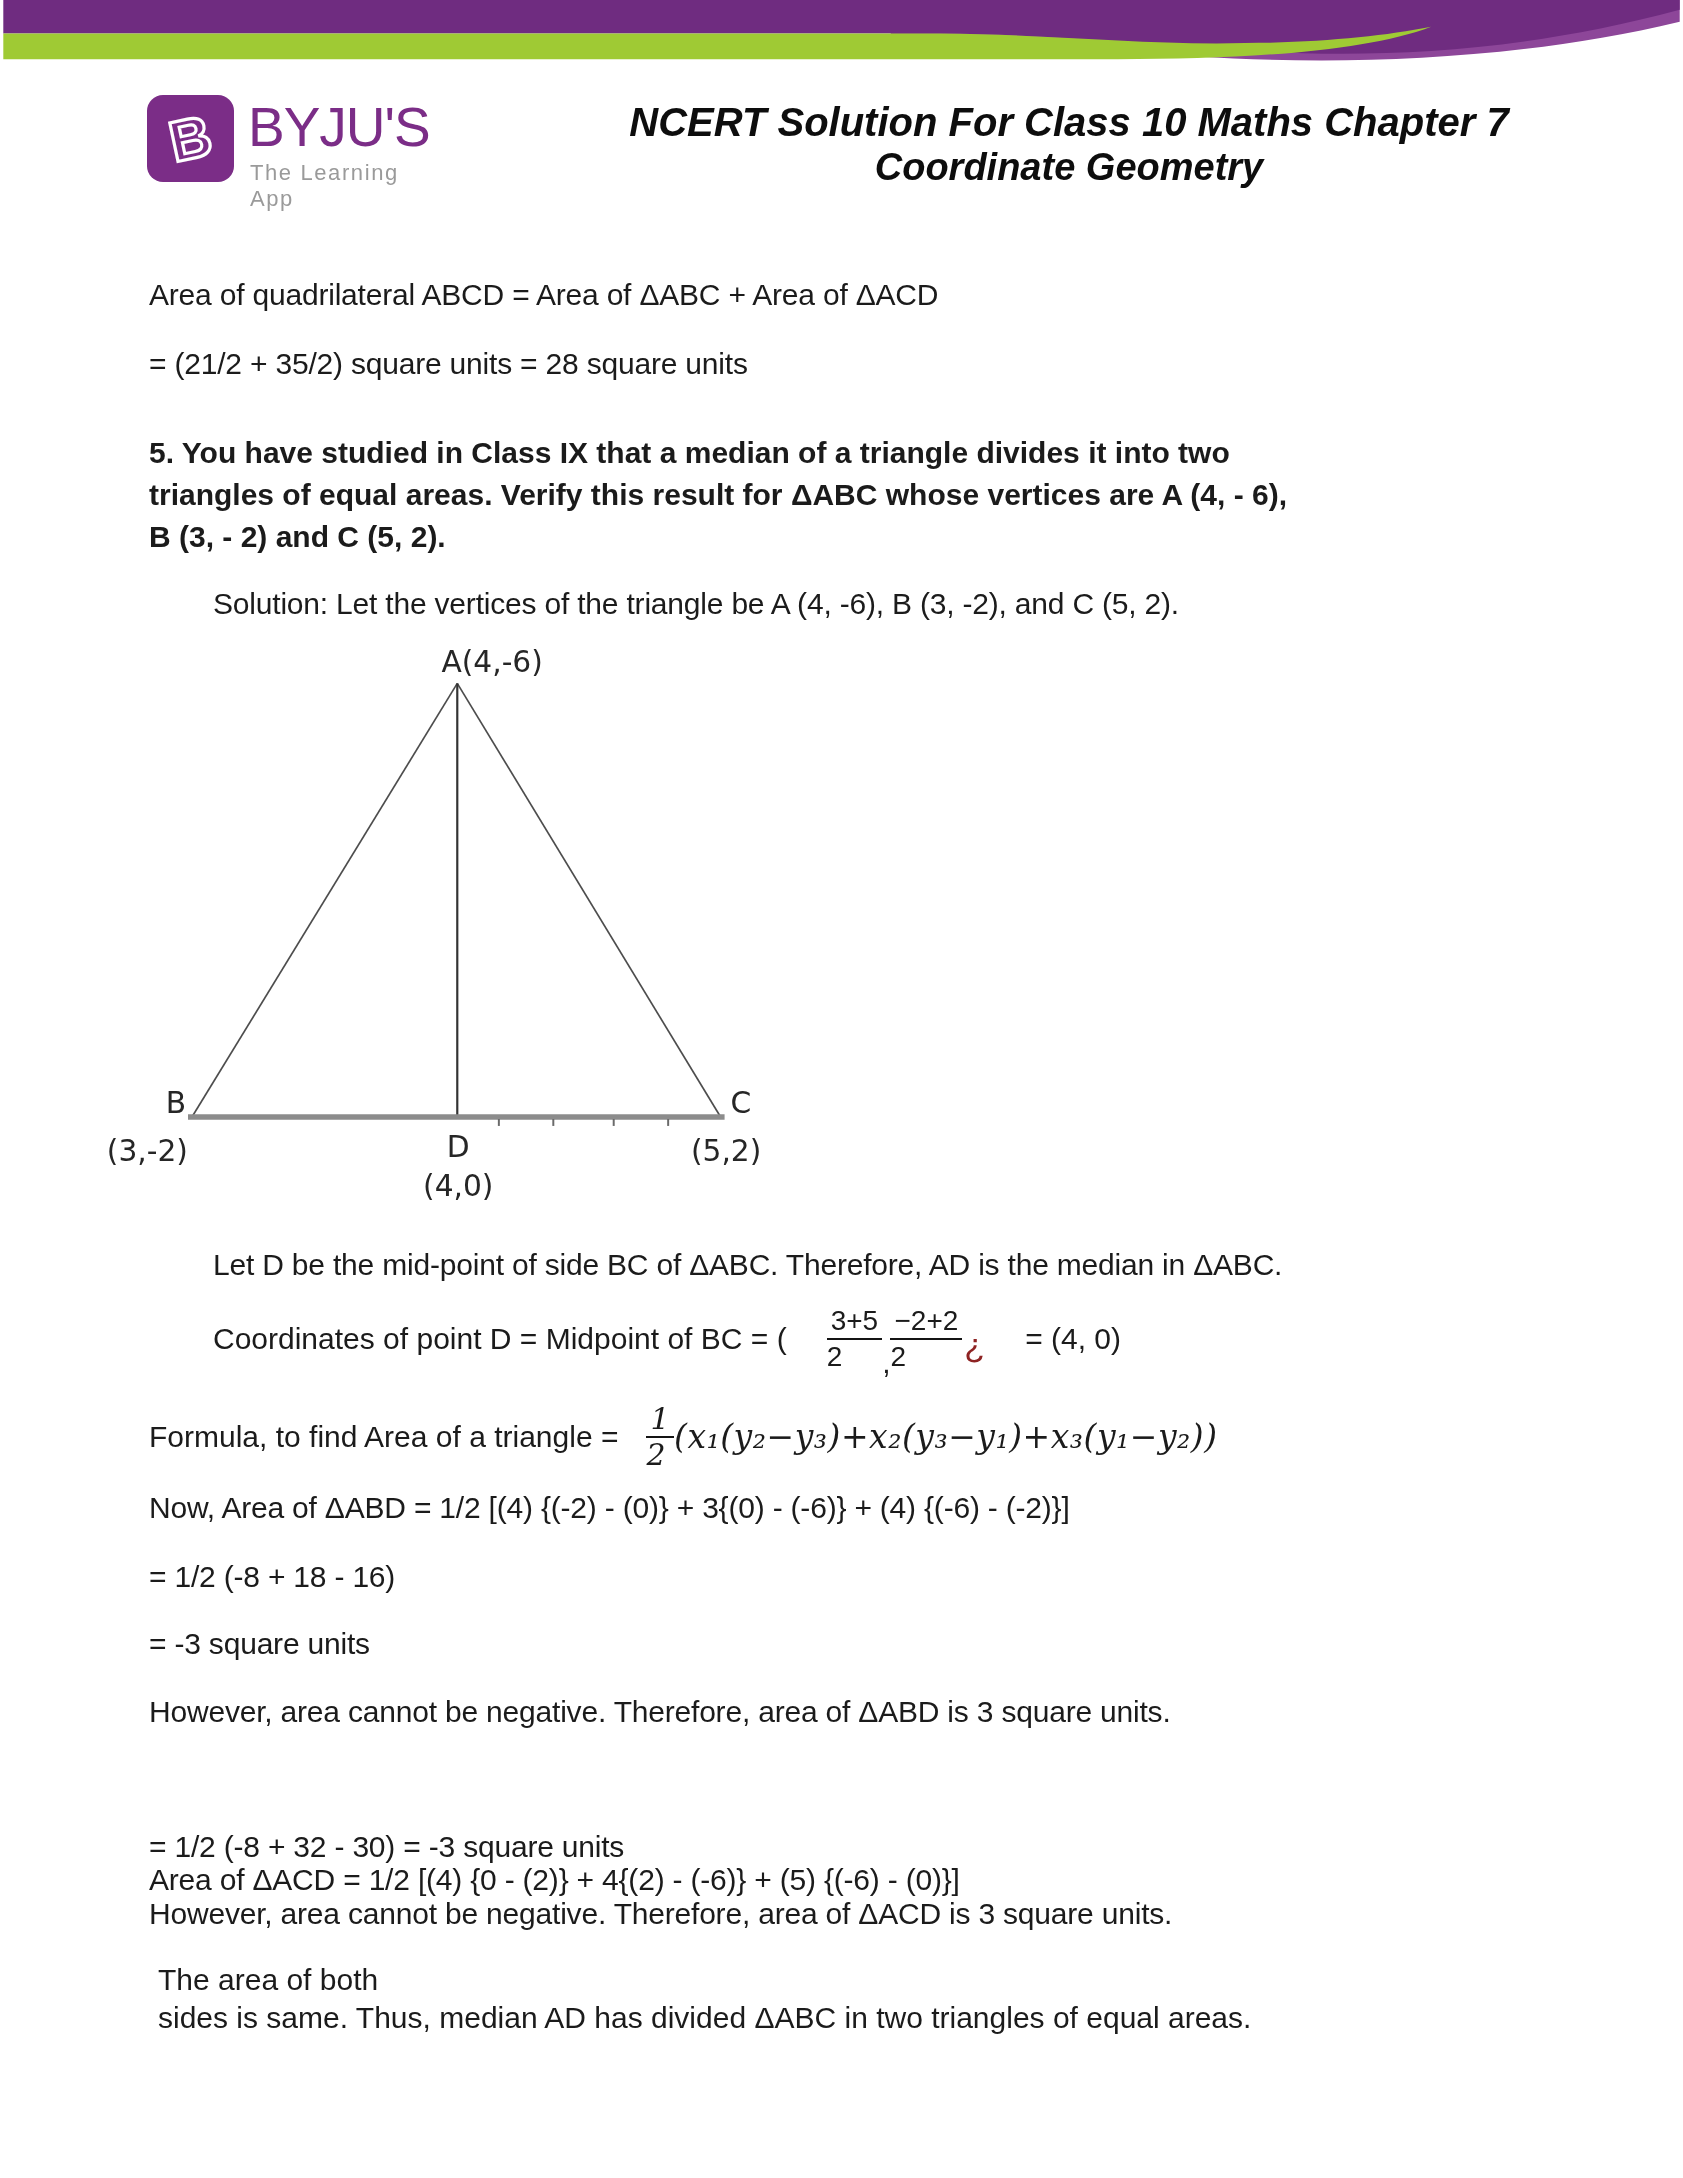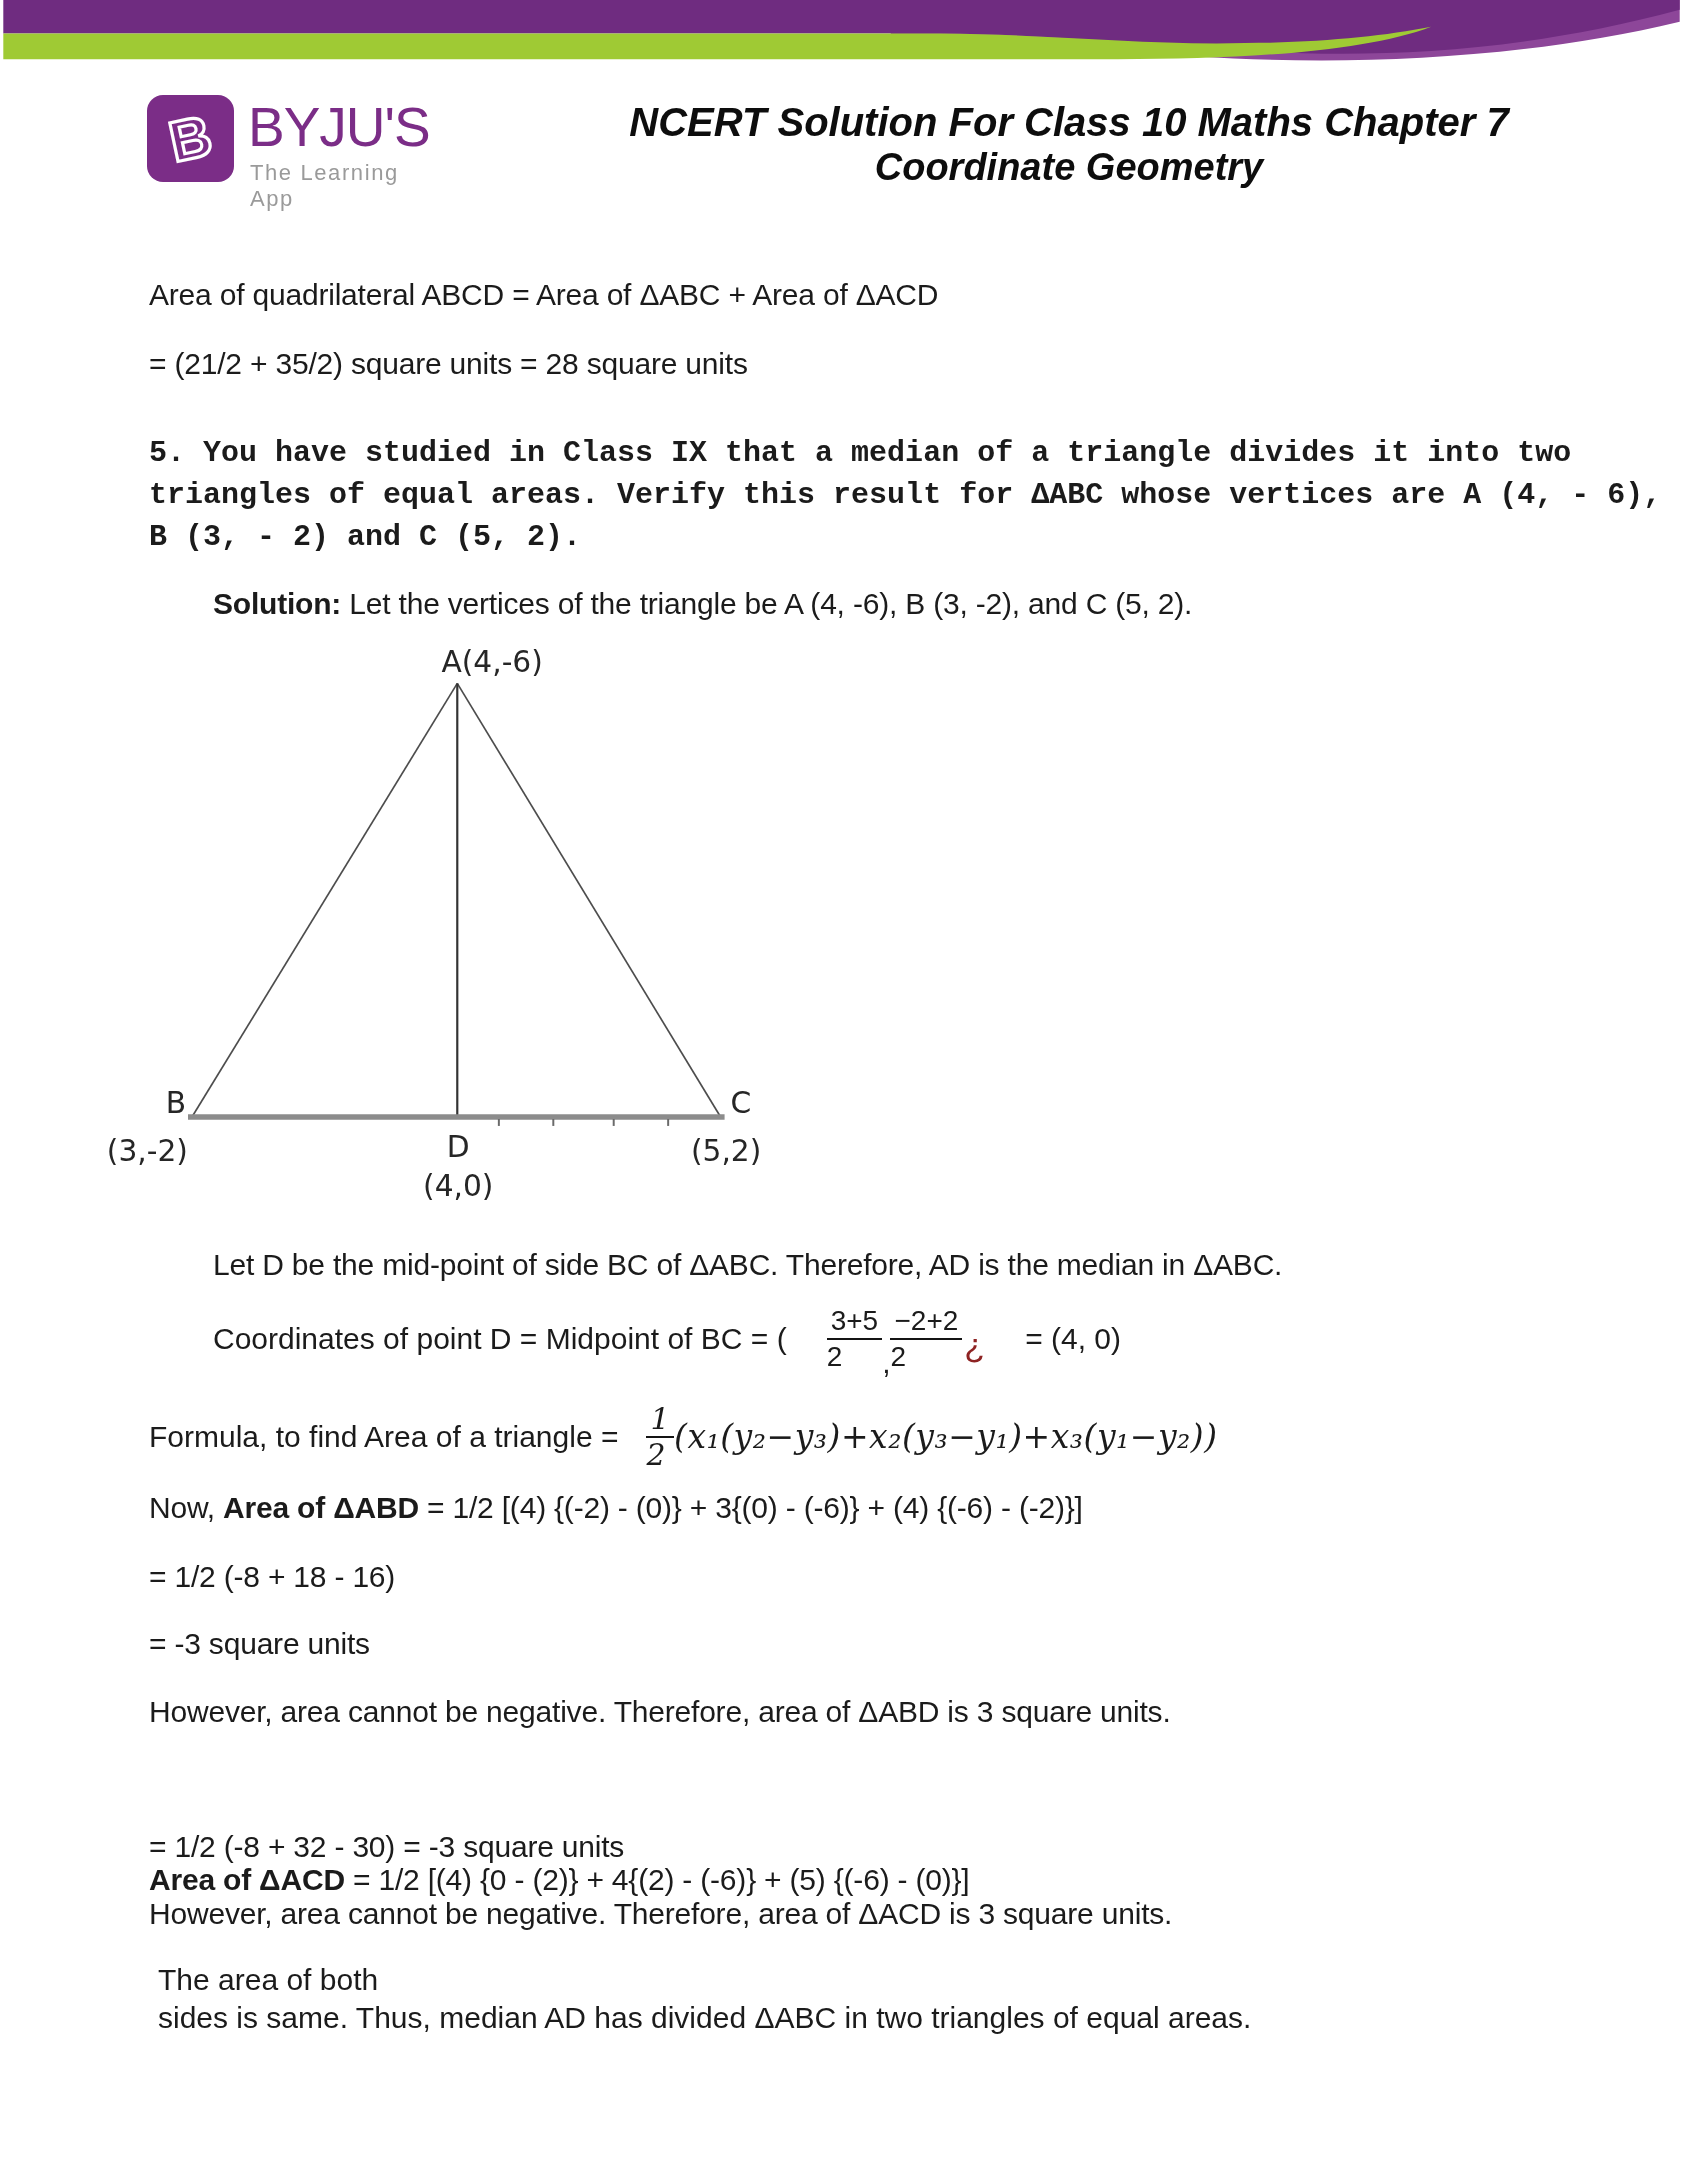--- a/index.html
+++ b/index.html
@@ -10,22 +10,22 @@
   }
   .hdr-svg { position:absolute; left:0; top:0; }
   .logo { position:absolute; left:147px; top:95px; width:297px; height:94px; }
   .badge { position:absolute; left:0; top:0; width:87px; height:87px; background:#7b2d87; border-radius:16px; }
   .wordmark { position:absolute; left:101px; top:0px; font-size:55px; font-weight:normal; color:#7b2d87; letter-spacing:-1px; }
   .tagline { position:absolute; left:103px; top:65px; font-size:22px; color:#9a9a9a; letter-spacing:1.6px; }
   .title { position:absolute; left:554px; top:99px; width:1030px; text-align:center; font-weight:bold; color:#0d0d0d;font-style:italic; }
   .title .t1 { display:block; font-size:40px; line-height:46px; }
   .title .t2 { display:block; font-size:38px; line-height:44px; }
   .tline { position:absolute; font-size:30px; letter-spacing:-0.2px; white-space:nowrap; }
-  .bold { font-weight:bold; }
-  .qblock { position:absolute; left:149px; top:432px; width:1406px; font-size:30px; font-weight:bold; line-height:42px;font-family:Liberation Mono, monospace; }
+  .bold { font-weight:normal; }
+  .qblock { position:absolute; left:149px; top:432px; width:1406px; font-size:30px; font-weight:bold; line-height:42px; }
   .qblock span { display:block; white-space:nowrap; }
   .cblock { position:absolute; left:158px; top:1961px; font-size:30px; line-height:38px; }
   .cblock span { display:block; white-space:nowrap; }
   .fig { position:absolute; left:79px; top:624px; }
   .fig text { font-family:"DejaVu Sans", sans-serif; font-size:30px; fill:#262626; }
   .mathrow { position:absolute; display:flex; align-items:center; font-size:30px; white-space:nowrap; }
   .frac { display:inline-block; font-size:28px; line-height:30px; }
   .frac .num { display:block; border-bottom:2px solid #141414; padding:0 4px 2px 4px; }
   .frac .den { display:block; padding-top:2px; }
   .invq { font-size:34px; color:#8e2323; position:relative; top:7px; margin-left:2px; }

